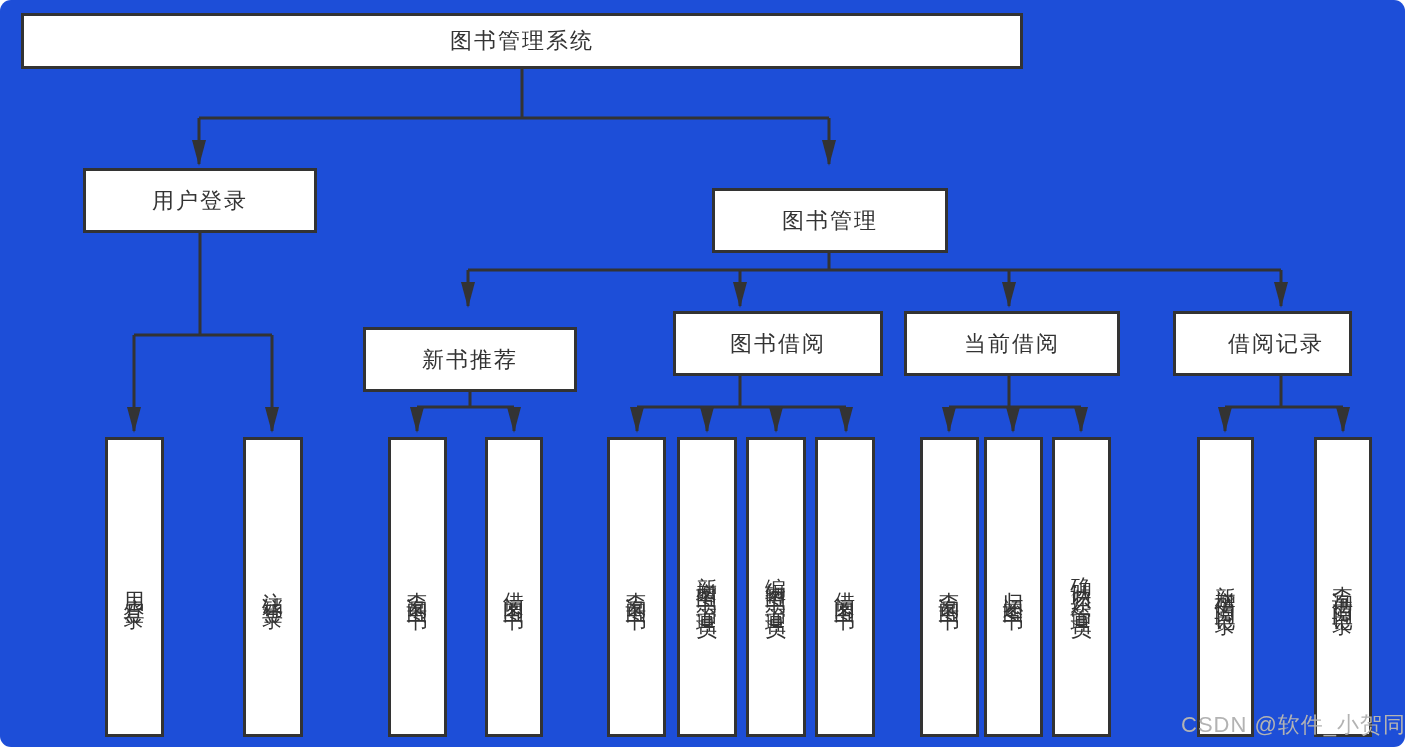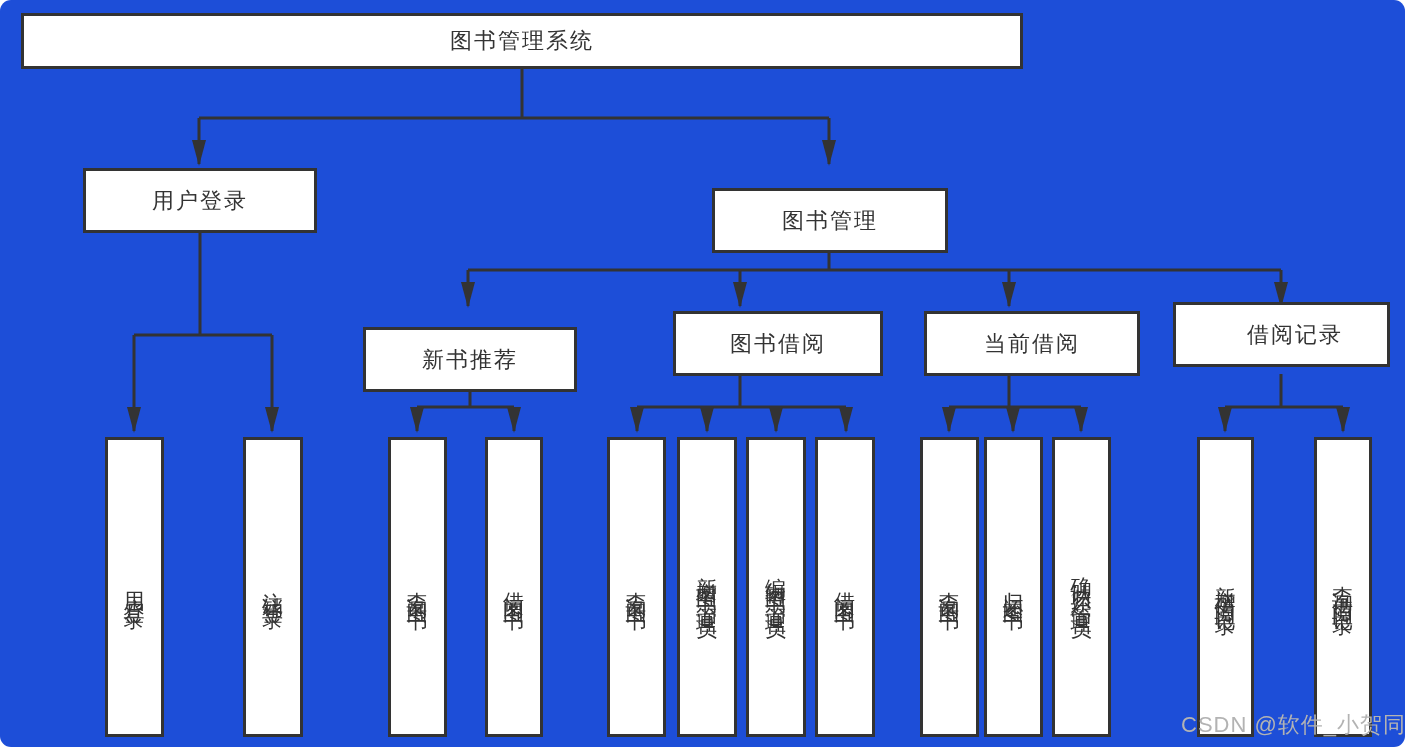--- a/index.html
+++ b/index.html
@@ -126,24 +126,24 @@
   <div class="node" style="left:712px; top:168px; width:236px; height:65px;margin-top:20px;">
     <span>图书管理</span>
   </div>
 
   <div class="node" style="left:363px; top:311px; width:214px; height:65px;margin-top:16px;">
     <span>新书推荐</span>
   </div>
   <div class="node" style="left:633px; top:311px; width:210px; height:65px;margin-left:40px;">
     <span>图书借阅</span>
   </div>
-  <div class="node" style="left:924px; top:311px; width:216px; height:65px;">
+  <div class="node" style="left:904px; top:311px; width:216px; height:65px;">
     <span>当前借阅</span>
   </div>
-  <div class="node" style="left:1173px; top:302px; width:217px; height:65px;padding-left:27px;">
+  <div class="node" style="left:1173px; top:311px; width:179px; height:65px;padding-left:27px;">
     <span>借阅记录</span>
   </div>
 
   <div class="leaf" style="left:105px; width:59px;">
     <span>用户登录</span>
   </div>
   <div class="leaf" style="left:243px; width:60px;">
     <span>注销登录</span>
   </div>
   <div class="leaf" style="left:388px; width:59px;">

